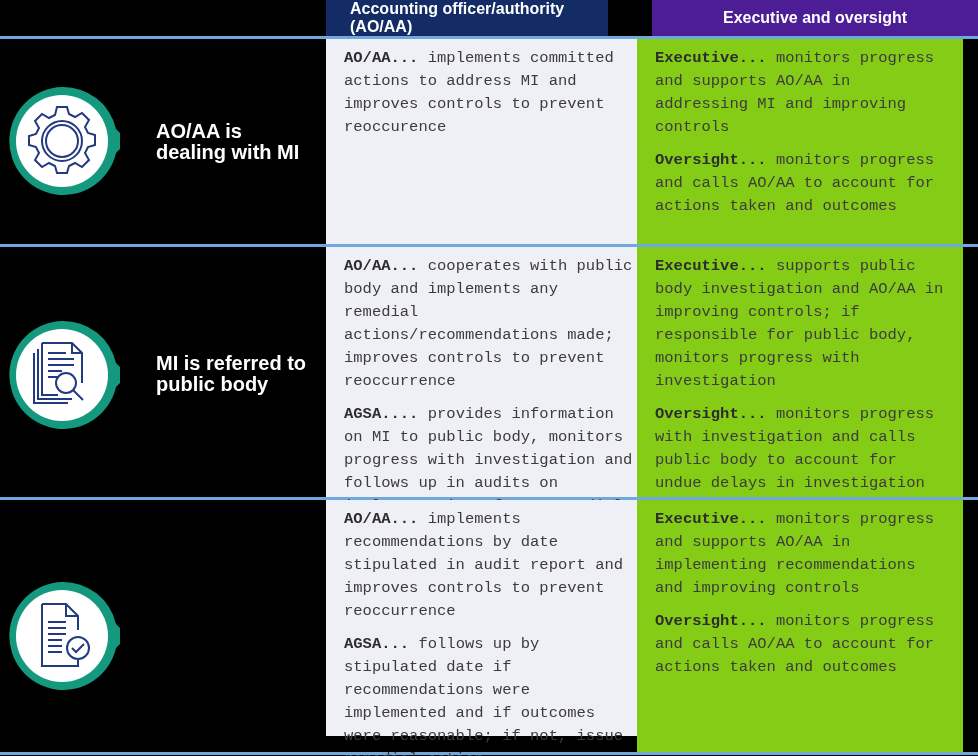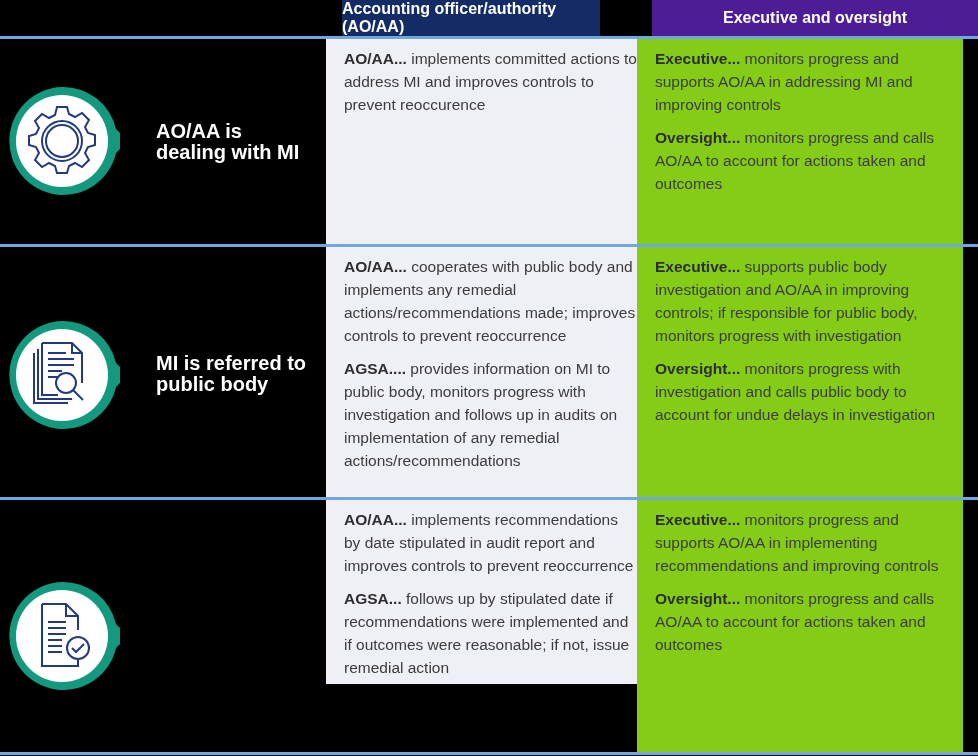--- a/index.html
+++ b/index.html
@@ -1,24 +1,24 @@
 <!DOCTYPE html>
 <html><head>
 <meta charset="utf-8">
 <style>
   html, body { margin:0; padding:0; }
   body { width:978px; height:756px; background:#000; position:relative; overflow:hidden;
          font-family:"Liberation Sans", sans-serif; }
   .hdr { position:absolute; top:0; height:36px; display:flex; align-items:center; justify-content:center;
          color:#fff; font-weight:bold; font-size:16px; }
-  .hdr.ao { left:342px; width:258px; background:#132c66; }
+  .hdr.ao { left:326px; width:258px; background:#132c66;padding-left:24px; }
   .hdr.ex { left:652px; width:326px; background:#4c1d95; }
   .hsep { position:absolute; left:0; width:978px; height:3px; background:#6fa8dc; }
   .cell { position:absolute; box-sizing:border-box; padding:8px 14px 0 18px; color:#3c3c3c;
-          font-size:15.5px; line-height:23px; }
+          font-size:15.5px; line-height:23px;font-family:Liberation Mono, monospace; }
   .cell.ao { left:326px; width:325px; background:#efeff6; }
   .cell.ex { left:637px; width:326px; background:#84cc16; }
   .para { margin:0 0 10px 0; }
   .para b { color:#2d2d2d; }
   .left { position:absolute; left:0; width:326px; }
   .badge { position:absolute; left:4px; width:116px; height:116px; }
   .label { position:absolute; left:156px; width:160px; color:#ffffff; font-weight:bold; font-size:20px; line-height:21px; }
 </style>
 </head>
 <body>
@@ -84,20 +84,20 @@
     <g fill="none" stroke="#243a80" stroke-width="2">
       <path d="M38 26h24l12 12v14"></path>
         <path d="M38 26v62h36v-6"></path>
         <path d="M62 26v12h12"></path>
       <path d="M44 44h18M44 50h18M44 56h18M44 62h14M44 68h14M44 74h14"></path>
       <circle cx="74" cy="70" r="11"></circle>
         <path d="M68 70l4 4 8-8"></path>
     </g>
   </svg>
 </div>
-<div class="cell ao" style="top:500px;height:184px">
+<div class="cell ao" style="top:500px;height:236px">
   <p class="para"><b>AO/AA...</b><span> implements recommendations by date stipulated in audit report and improves controls to prevent reoccurrence</span></p>
   <p class="para"><b>AGSA...</b><span> follows up by stipulated date if recommendations were implemented and if outcomes were reasonable; if not, issue remedial action</span></p>
 </div>
 <div class="cell ex" style="top:500px;height:252px">
   <p class="para"><b>Executive...</b><span> monitors progress and supports AO/AA in implementing recommendations and improving controls</span></p>
   <p class="para"><b>Oversight...</b><span> monitors progress and calls AO/AA to account for actions taken and outcomes</span></p>
 </div>
 
 </body></html>

